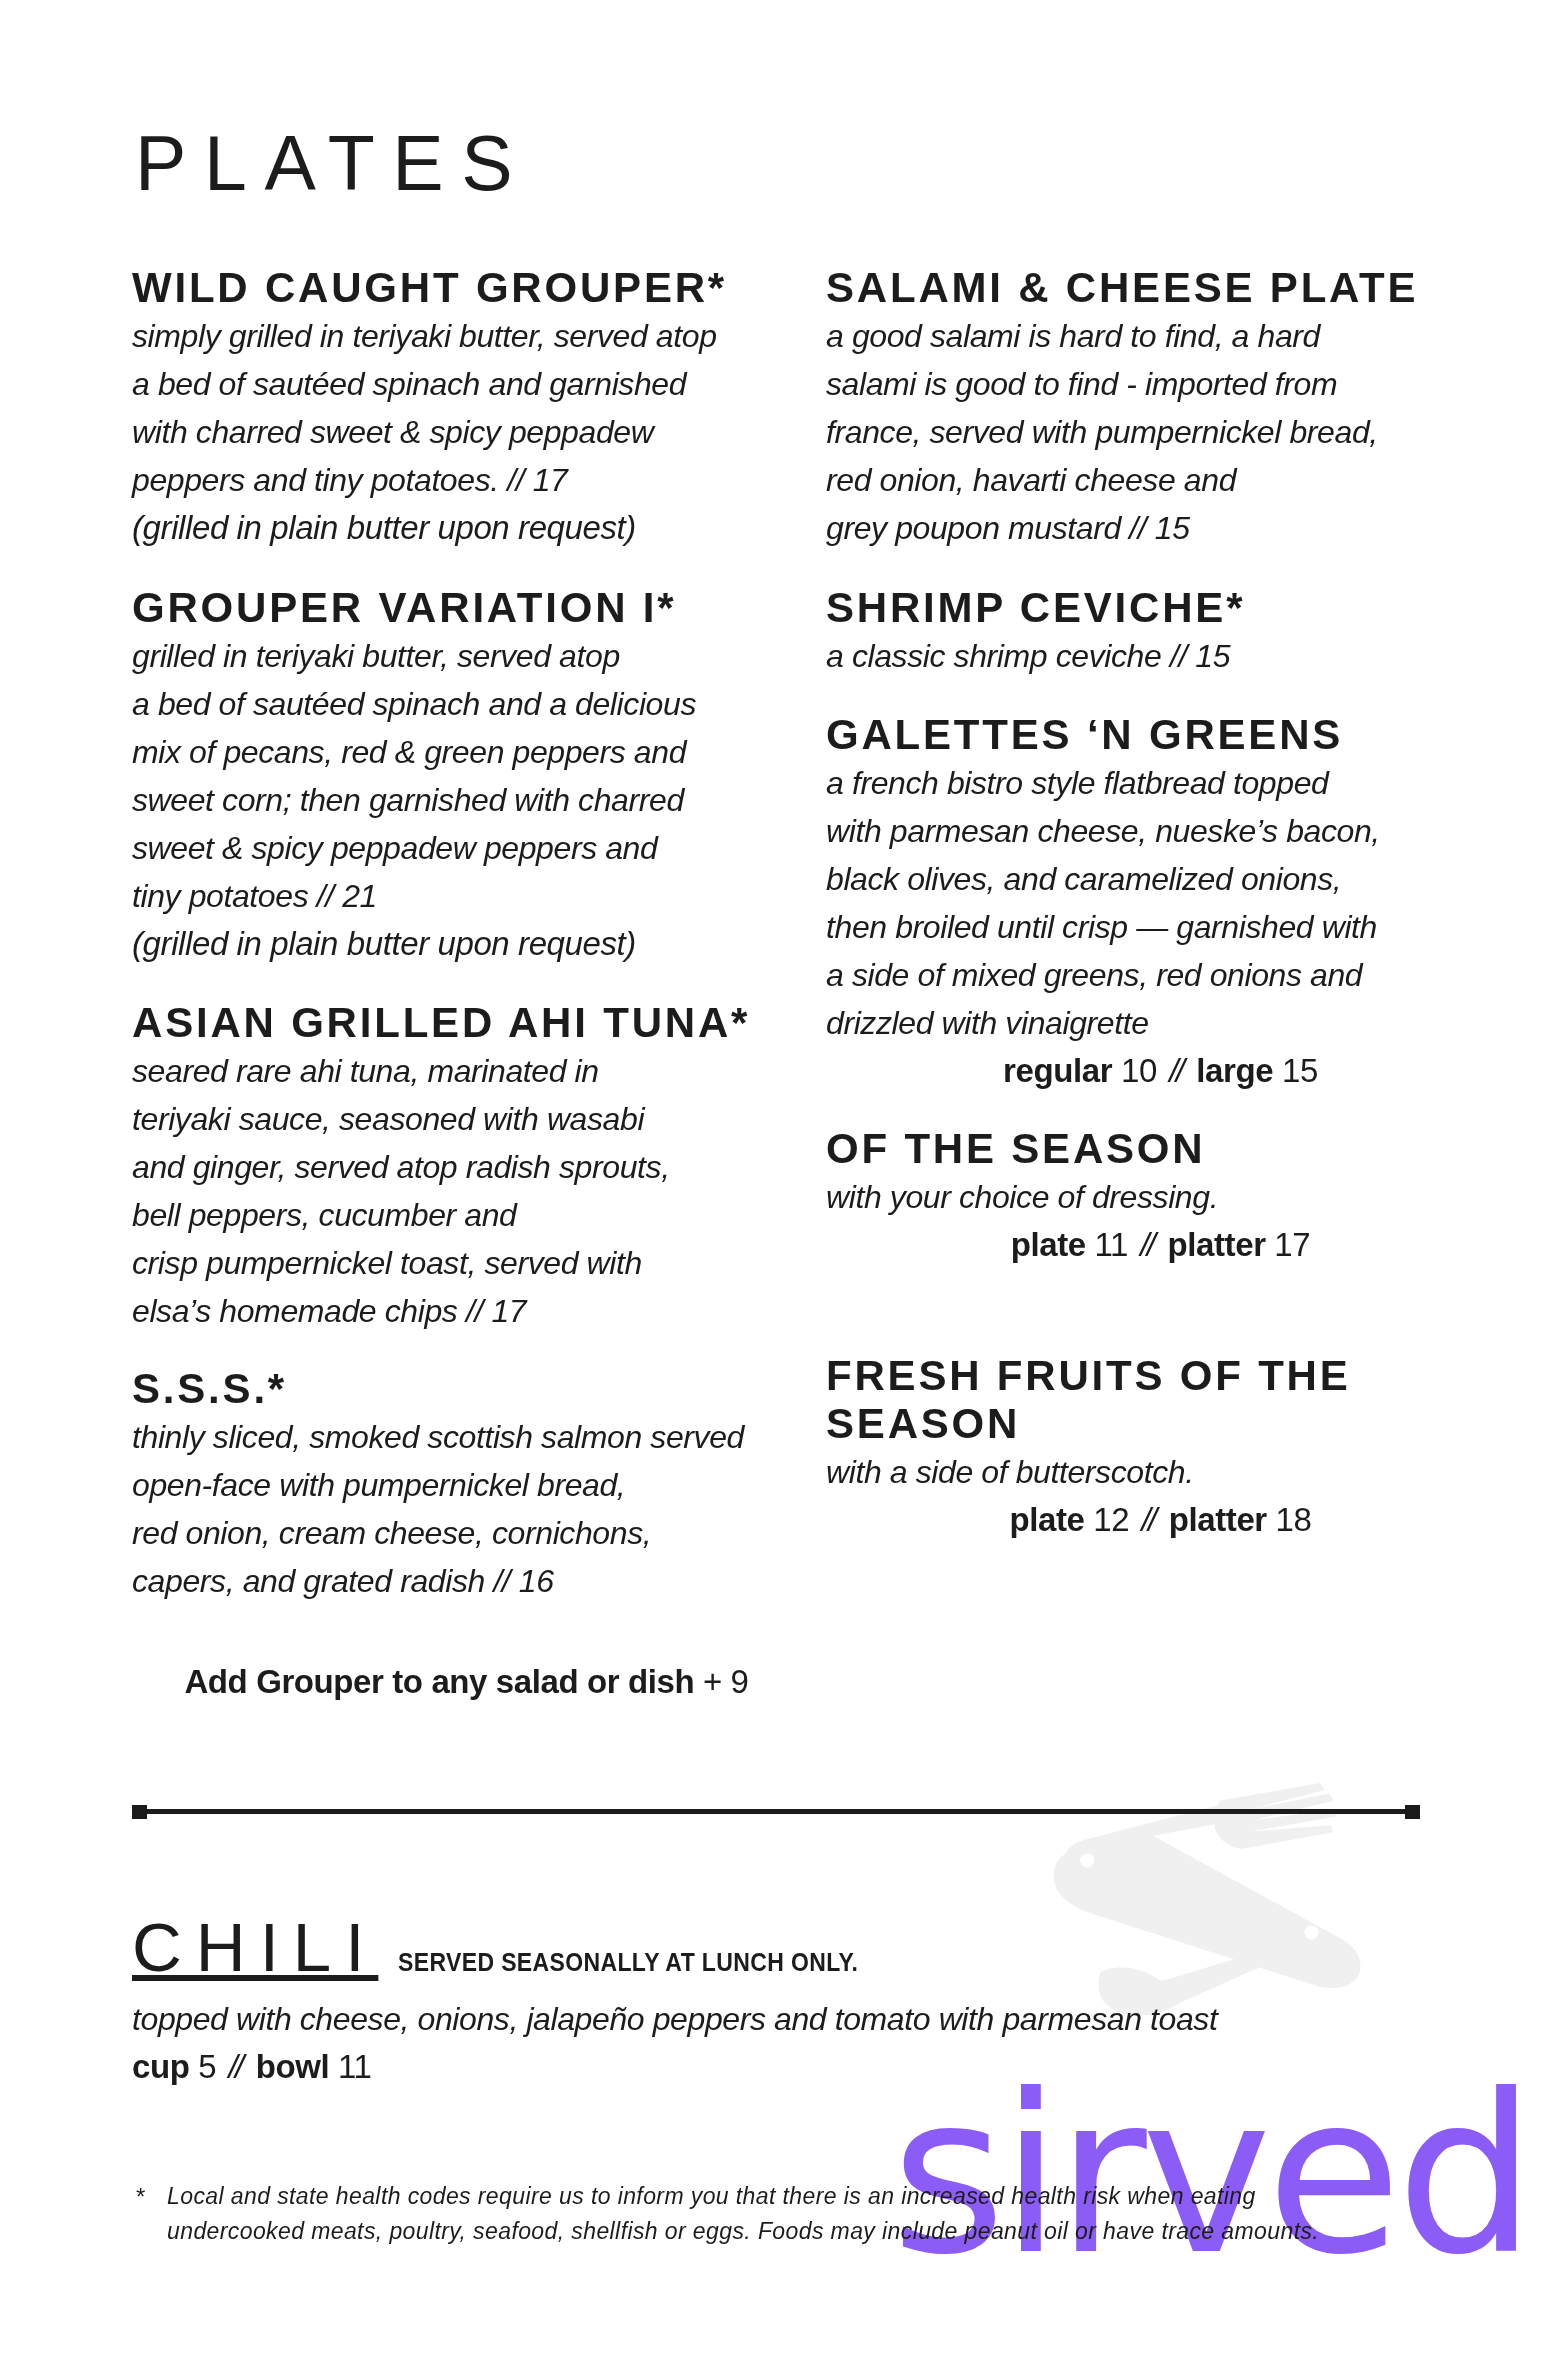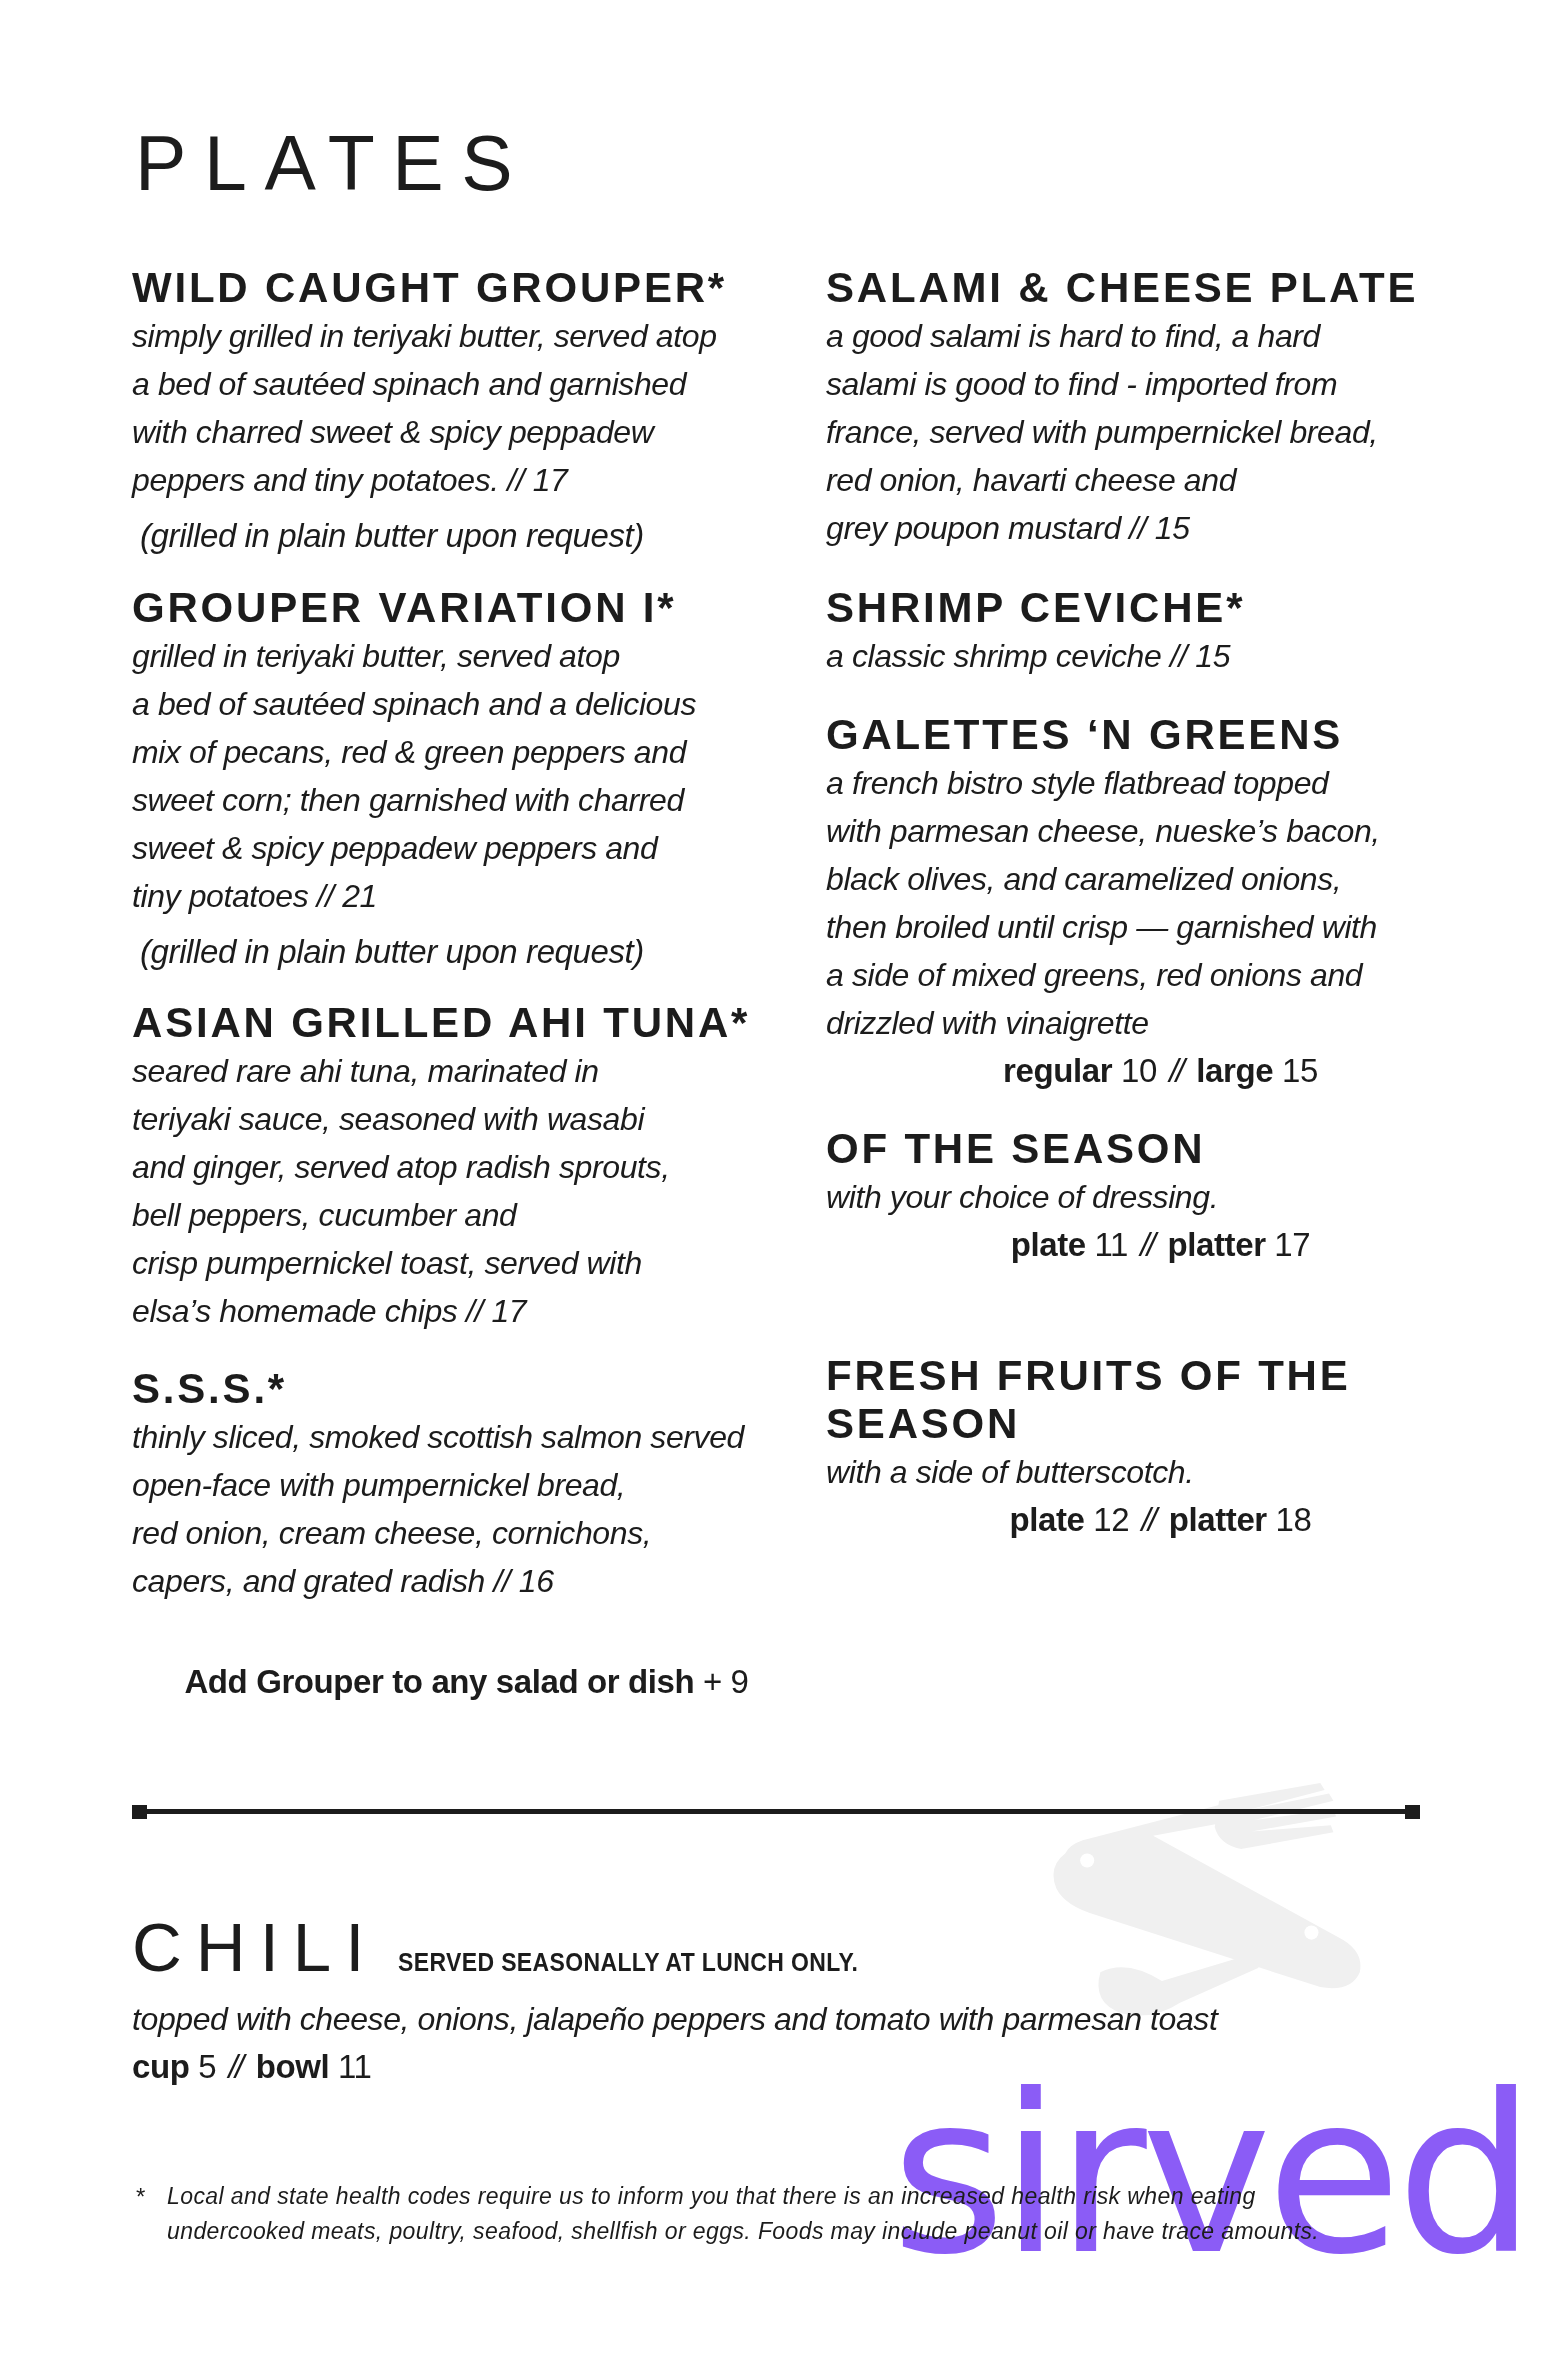--- a/index.html
+++ b/index.html
@@ -31,39 +31,39 @@
       font-size: 42px; line-height: 48px; letter-spacing: 2.8px; margin: 0;
     }
     .item-desc {
       font-family: "Liberation Sans", sans-serif;
       font-size: 32px; line-height: 48px; margin: 0; white-space: pre-line;
       letter-spacing: -0.4px;
       font-style: italic;
     }
     .item-note {
       font-family: "Liberation Sans", sans-serif; font-style: italic;
-      font-size: 33px; line-height: 48px; margin: 8px; letter-spacing: -0.4px;
+      font-size: 33px; line-height: 48px; margin: 0; letter-spacing: -0.4px;
     }
     .price-line {
       font-family: "Liberation Sans", sans-serif;
       font-size: 33px; line-height: 48px; margin: 0; letter-spacing: -0.4px; text-align: center;
     }
     .price-line b { font-weight: bold; }
     .sep { font-style: italic; letter-spacing: -2.6px; margin: 0 5.3px 0 3.5px; }
 
     .divider { position: absolute; left: 132px; top: 1809px; width: 1288px; height: 5.3px; }
     .divider .bar { position: absolute; left: 0; right: 0; top: 0; height: 5.3px; background: #1c1c1c; }
     .divider .end { position: absolute; top: -4.4px; width: 15px; height: 14px; background: #1c1c1c; }
     .divider .end.left { left: 0; }
     .divider .end.right { right: 0; }
 
     .chili-head { position: absolute; left: 132px; top: 1913px; display: flex; align-items: baseline; white-space: nowrap; }
     .chili-title {
       font-family: "Liberation Sans", sans-serif; font-weight: normal;
-      font-size: 69px; line-height: 1; letter-spacing: 14px; margin: 0;
+      font-size: 69px; line-height: 1; letter-spacing: 14px; margin: 0; text-decoration: underline;
     }
     .chili-sub {
       font-family: "Liberation Sans", sans-serif; font-weight: bold;
       font-size: 25px; letter-spacing: 0.4px; margin-left: 19.4px;
       transform: scaleX(0.92); transform-origin: left;
     }
     .chili-desc { position: absolute; left: 132px; top: 1995px; white-space: nowrap; }
     .chili-price { position: absolute; left: 132px; top: 2043px; }
 
     .footnote { position: absolute; left: 136px; top: 2179px; width: 1321px; }

